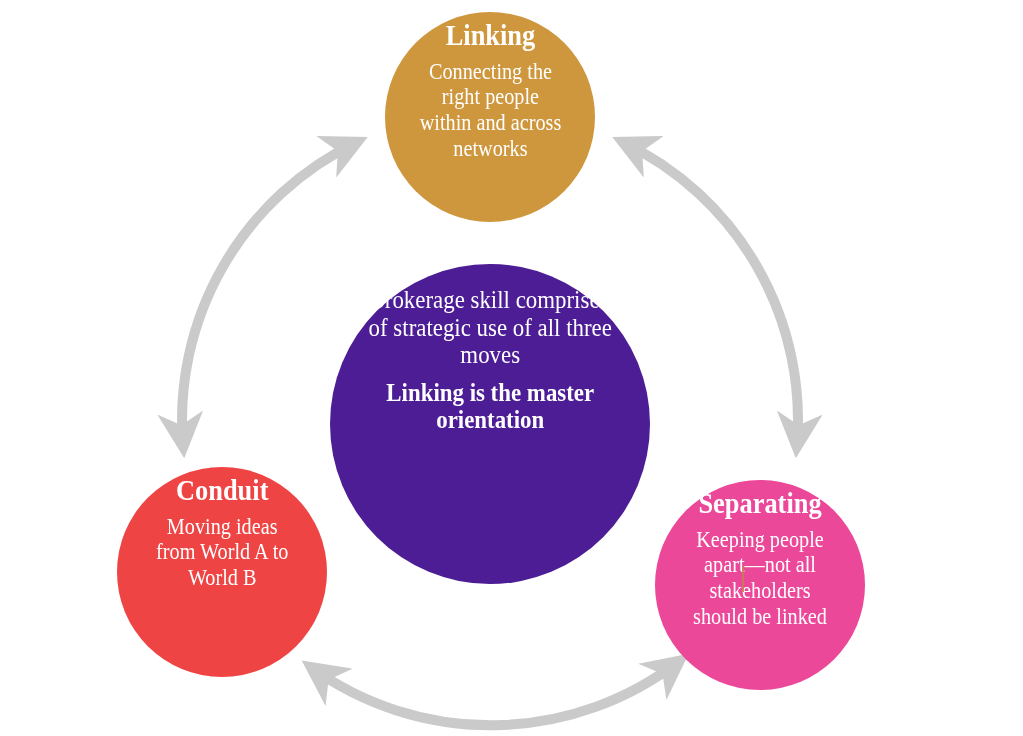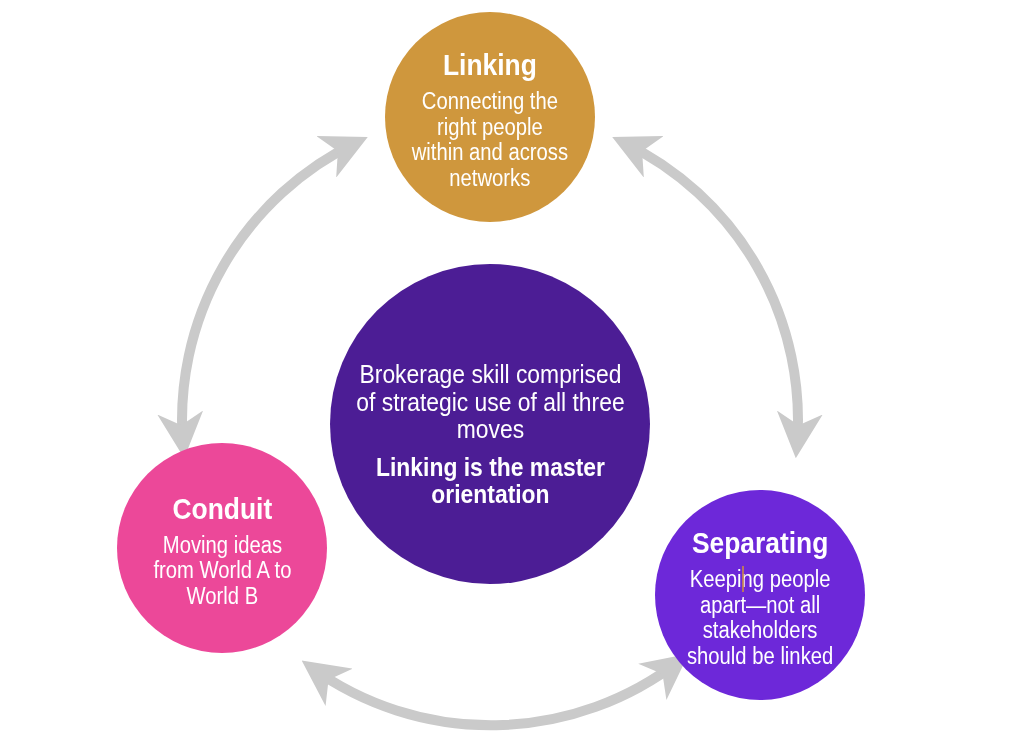--- a/index.html
+++ b/index.html
@@ -13,29 +13,29 @@
   }
   .arrows-layer {
     position: absolute;
     left: 0; top: 0;
     width: 1023px; height: 736px;
   }
   .node {
     position: absolute;
     border-radius: 50%;
     display: flex;
-    align-items: center;
     justify-content: center;
     text-align: center;
     color: #ffffff;
+    font-family: Liberation Serif, serif;
   }
   .node-linking    { left: 385px; top: 12px;  width: 210px; height: 210px; background: #cf973d; }
   .node-center     { left: 330px; top: 264px; width: 320px; height: 320px; background: #4c1d95; }
-  .node-conduit    { left: 117px; top: 443px; width: 210px; height: 210px; background: #ec4899; }
-  .node-separating { left: 655px; top: 490px; width: 210px; height: 210px; background: #6d28d9; }
+  .node-conduit    { left: 117px; top: 467px; width: 210px; height: 210px; background: #ef4444; }
+  .node-separating { left: 655px; top: 480px; width: 210px; height: 210px; background: #ec4899; }
   .txt { transform: scaleX(0.88); margin-top: 6px; }
   .node-center .txt { margin-top: 22px; }
   .node-title {
     font-weight: bold;
     font-size: 30px;
     line-height: 1.15;
     margin-bottom: 6px;
     white-space: nowrap;
   }
   .node-line {

